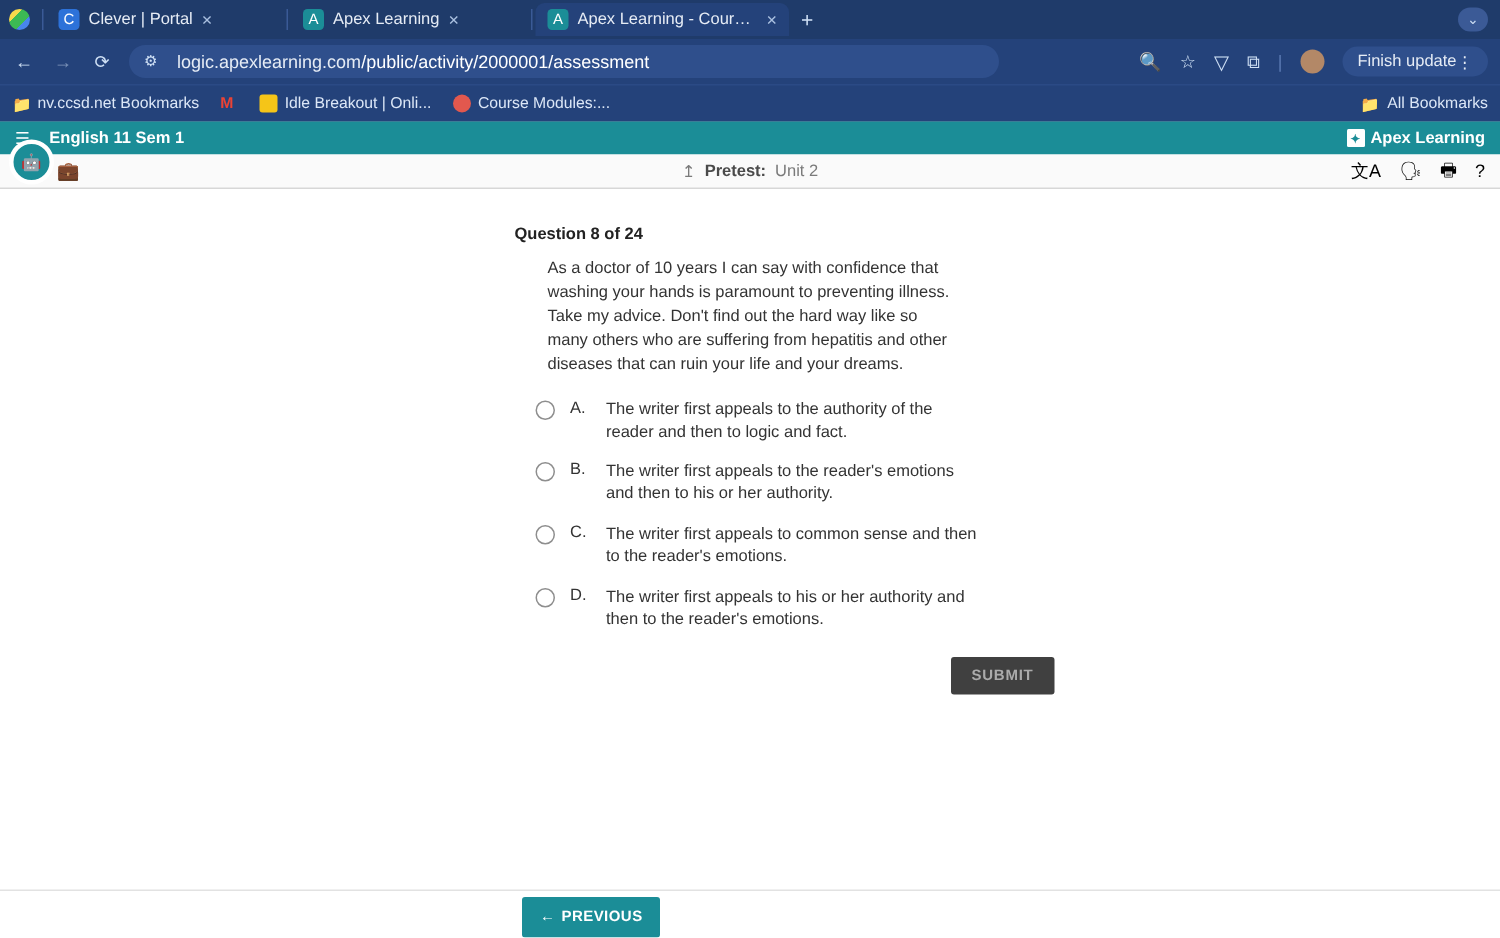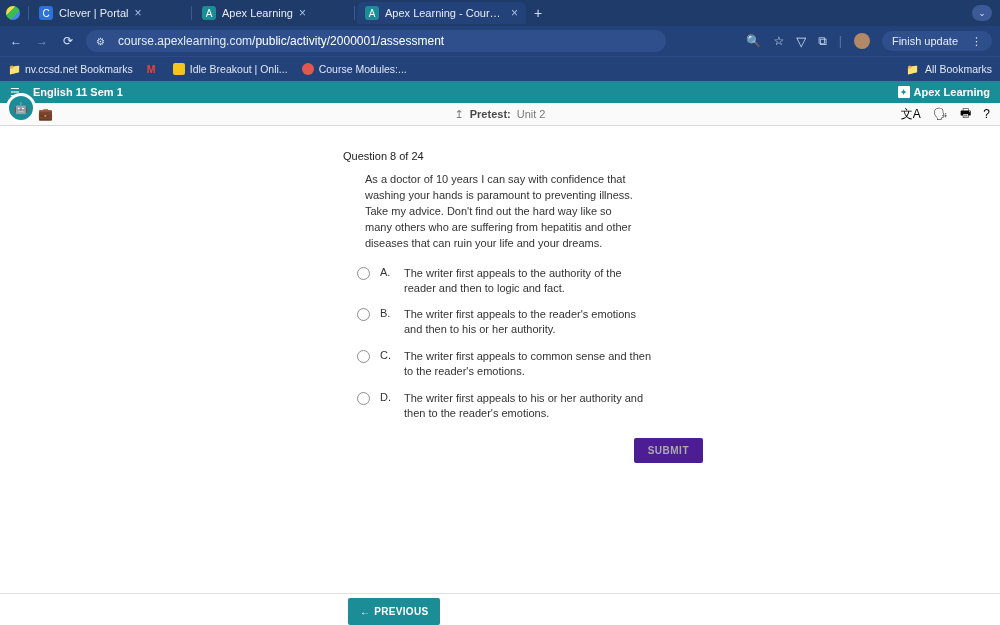--- a/index.html
+++ b/index.html
@@ -18,21 +18,21 @@
   
   .addr-row { display:flex; align-items:center; height:30px; padding:0 8px; gap:10px; background:#24427a; }
   .nav-icon { width:16px; text-align:center; color:#cfe0f5; font-size:12px; }
   .omnibox { flex:0 0 auto; display:flex; align-items:center; background:#2f4f8c; border-radius:14px; height:22px; padding:0 10px; gap:8px; width:560px; }
   .omnibox .lock { width:14px; font-size:10px; color:#cfe0f5; }
   .url-text { color:#e6ecf5; font-size:12px; white-space:nowrap; }
   .url-text .subtle { color:#ffffff; }
   .addr-right { margin-left:auto; display:flex; align-items:center; gap:12px; }
   .addr-right .ic { color:#cfe0f5; font-size:12px; }
   .avatar-sm { width:16px; height:16px; border-radius:50%; background:#b38867; }
-  .finish-btn { background:#2f4f8c; color:#e6ecf5; border-radius:12px; height:20px; display:flex; align-items:center; padding:0 10px; font-size:11px; gap:13px;}
+  .finish-btn { background:#2f4f8c; color:#e6ecf5; border-radius:12px; height:20px; display:flex; align-items:center; padding:0 10px; font-size:11px; gap:0;}
   
   .bookmarks-row { display:flex; align-items:center; height:24px; padding:0 8px; gap:14px; background:#24427a; font-size:10.5px; border-top:1px solid #2b4a85;}
   .bk-item { display:flex; align-items:center; gap:5px; color:#dce7f7; }
   .bk-ic { width:12px; height:12px; display:inline-block; }
   .bookmarks-right { margin-left:auto; display:flex; align-items:center; gap:5px; color:#dce7f7;}
   
   
   .app-header { background:#1b8d97; color:#fff; height:22px; display:flex; align-items:center; padding:0 10px; font-size:11px; }
   .app-header .menu { margin-right:12px; letter-spacing:1px; }
   .app-header .brand { margin-left:auto; font-weight:bold; font-size:11px; display:flex; align-items:center; gap:4px; }
@@ -41,32 +41,32 @@
   .sub-header { height:22px; border-bottom:1px solid #d7d7d7; display:flex; align-items:center; padding:0 10px; font-size:11px; color:#555; background:#fafafa; position:relative;}
   .robot-badge { position:absolute; left:6px; top:-10px; width:24px; height:24px; border-radius:50%; background:#1b8d97; border:3px solid #fff; display:flex; align-items:center; justify-content:center; color:#fff; font-size:11px; }
   .briefcase-ic { margin-left:28px; color:#6b6b6b; font-size:12px; }
   .pretest-wrap { position:absolute; left:50%; transform:translateX(-50%); display:flex; align-items:center; gap:6px; color:#636363; }
   .pretest-wrap .lbl { font-weight:bold; color:#4a4a4a;}
   .sub-right { margin-left:auto; display:flex; align-items:center; gap:12px; color:#000000; font-size:12px;}
   
   
   .content-area { position:relative; height:calc(625px - 26px - 30px - 24px - 22px - 22px - 34px); overflow:hidden; }
   .question-wrap { width:360px; margin-left:343px; margin-top:24px; font-size:11px; color:#333; }
-  .q-header { font-weight:normal; font-size:11px; margin-bottom:10px; color:#222;}
+  .q-header { font-weight:bold; font-size:11px; margin-bottom:10px; color:#222;}
   .instr { margin-bottom:10px; }
   .passage { margin-left:22px; width:270px; line-height:1.45; margin-bottom:14px; }
   .stem { margin-bottom:18px; }
   .stem .ital { font-style:italic; }
   .options { margin-left:14px; }
   .opt-row { display:flex; align-items:flex-start; gap:10px; margin-bottom:12px; }
   .radio { width:11px; height:11px; border:1.5px solid #8e8e8e; border-radius:50%; margin-top:1px; flex:0 0 auto; background:#fff;}
   .opt-letter { font-weight:normal; width:14px; flex:0 0 auto;}
   .opt-text { width:250px; line-height:1.35; }
   .submit-row { display:flex; justify-content:flex-end; margin-top:18px; }
-  .submit-btn { background:#4c1d95; color:#ababab; font-size:10px; letter-spacing:0.5px; padding:7px 14px; border-radius:2px; font-weight:bold; }
+  .submit-btn { background:#404040; color:#ababab; font-size:10px; letter-spacing:0.5px; padding:7px 14px; border-radius:2px; font-weight:bold; }
   
   
   .footer-bar { height:34px; border-top:1px solid #e2e2e2; display:flex; align-items:center; padding-left:348px; }
   .prev-btn { background:#1b8d97; color:#fff; font-size:10px; font-weight:bold; letter-spacing:0.3px; padding:8px 12px; border-radius:2px; display:flex; align-items:center; gap:4px;}
 </style>
 </head>
 <body>
 
 <div class="browser-chrome">
   <div class="tab-strip">
@@ -97,21 +97,21 @@
     <div class="profile-pill">⌄</div>
   </div>
 
   <div class="addr-row">
     <span class="nav-icon">←</span>
     <span class="nav-icon" style="opacity:.5">→</span>
     <span class="nav-icon">⟳</span>
     <div class="omnibox">
       <span class="lock">⚙</span>
       <span class="url-text">
-        <span>course.apexlearning.com</span><span class="subtle">/public/activity/2000001/assessment</span>
+        <span>logic.apexlearning.com</span><span class="subtle">/public/activity/2000001/assessment</span>
       </span>
     </div>
     <div class="addr-right">
       <span class="ic">🔍</span>
       <span class="ic">☆</span>
       <span class="ic" style="color:#cfe0f5;font-size:13px;">▽</span>
       <span class="ic">⧉</span>
       <span class="ic" style="color:#5a7ab3">|</span>
       <span class="avatar-sm"></span>
       <div class="finish-btn">

